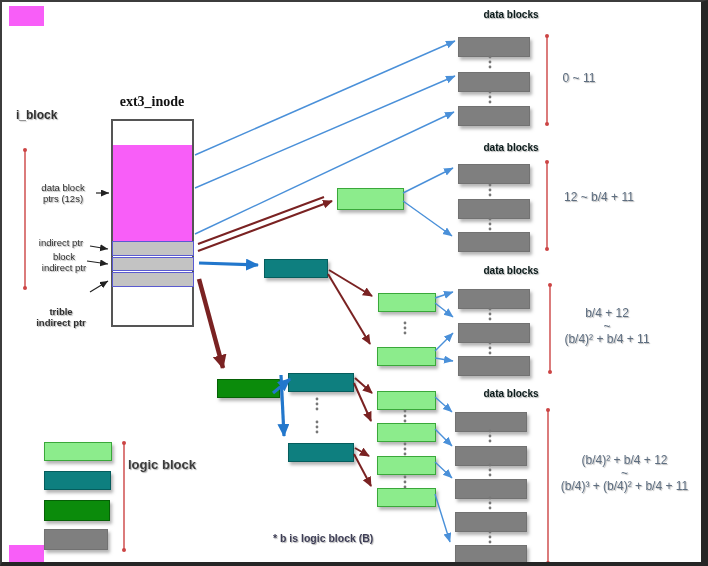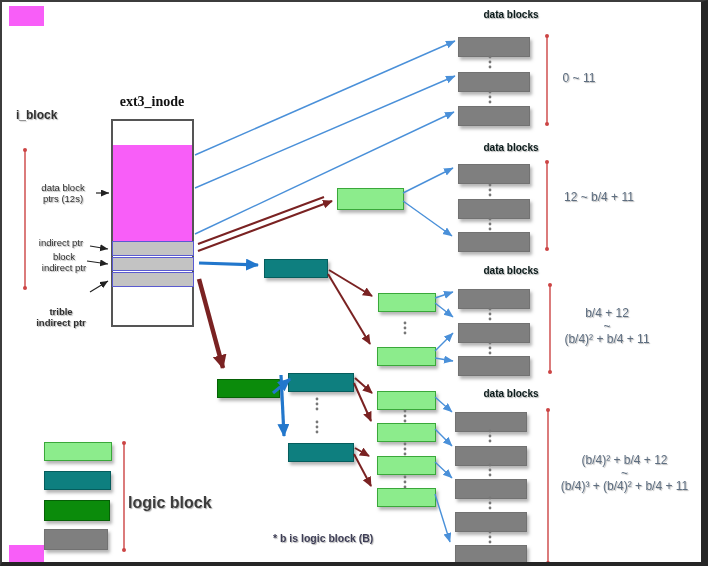--- a/index.html
+++ b/index.html
@@ -95,21 +95,21 @@
   <div class="blk tlb" style="left: 286px; top: 441px; width: 64px; height: 17px; background-color: rgb(14, 127, 127);"></div>
   <div class="blk lgr" style="left: 375px; top: 389px; width: 57px; height: 17px; background-color: rgb(140, 236, 140);"></div>
   <div class="blk lgr" style="left: 375px; top: 421px; width: 57px; height: 17px; background-color: rgb(140, 236, 140);"></div>
   <div class="blk lgr" style="left: 375px; top: 454px; width: 57px; height: 17px; background-color: rgb(140, 236, 140);"></div>
   <div class="blk lgr" style="left: 375px; top: 486px; width: 57px; height: 17px; background-color: rgb(140, 236, 140);"></div>
 
   <div class="blk lgr" style="left: 42px; top: 440px; width: 66px; height: 17px; background-color: rgb(140, 236, 140);"></div>
   <div class="blk tlb" style="left: 42px; top: 469px; width: 65px; height: 17px; background-color: rgb(14, 127, 127);"></div>
   <div class="blk dgr" style="left: 42px; top: 498px; width: 64px; height: 19px; background-color: rgb(11, 139, 11);"></div>
   <div class="blk gyb" style="left:42px;top:527px;width:62px;height:19px;"></div>
-  <div class="lab" style="left:126px;top:496px;font-size:16px;font-weight:bold;color:#3c3c3c;">logic block</div>
+  <div class="lab" style="left:126px;top:458px;font-size:13px;font-weight:bold;color:#3c3c3c;">logic block</div>
 
   <div class="lab" style="left:271px;top:531px;font-size:10.5px;font-weight:bold;color:#3e3e56;text-align:right;">* b is logic block (B)</div>
 
   <svg width="708" height="566" viewBox="0 0 708 566">
     <defs>
       <marker id="mB" markerUnits="userSpaceOnUse" markerWidth="10" markerHeight="9" refX="9" refY="4" orient="auto">
         <path d="M0,0 L9.5,4 L0,8 z" fill="#4a90d9"></path>
         </marker>
       <marker id="mBBig" markerUnits="userSpaceOnUse" markerWidth="15" markerHeight="13" refX="12" refY="6" orient="auto">
         <path d="M0,0 L13,6 L0,12 z" fill="#2277cc"></path>

